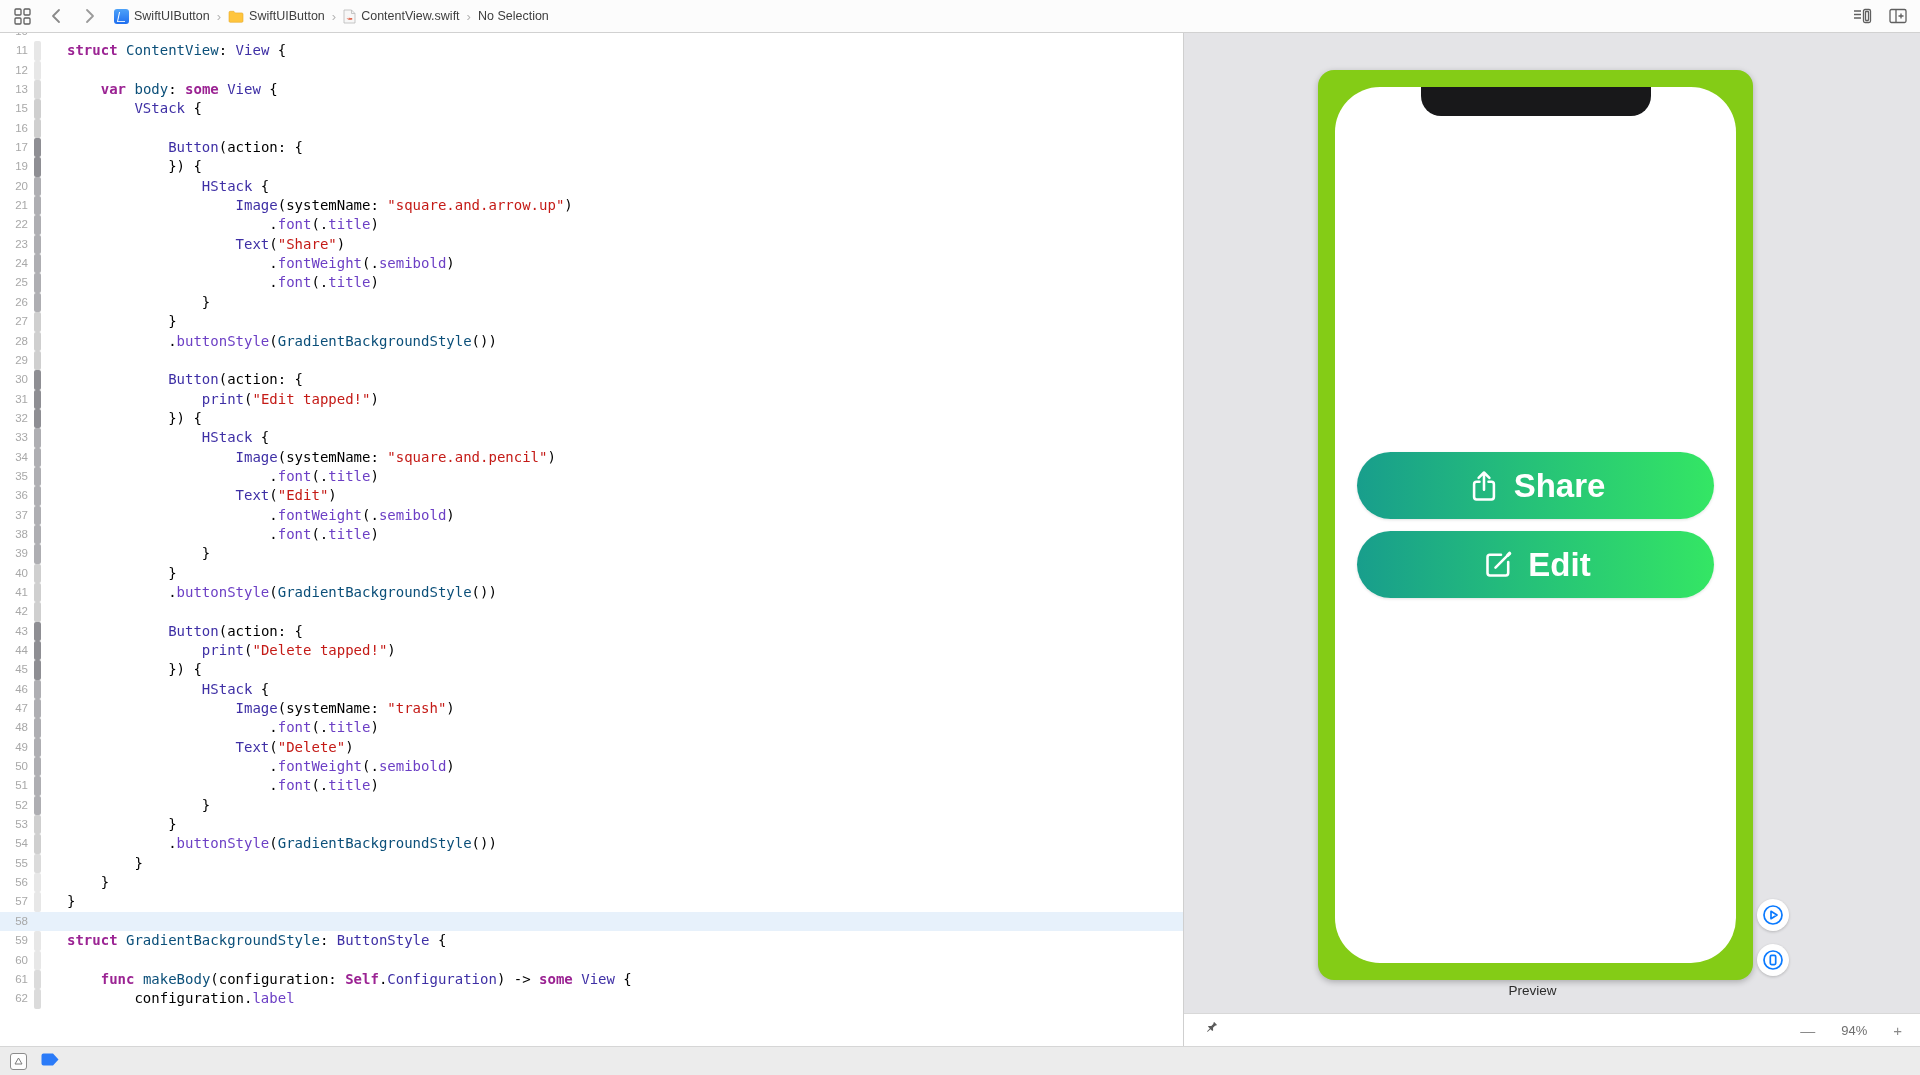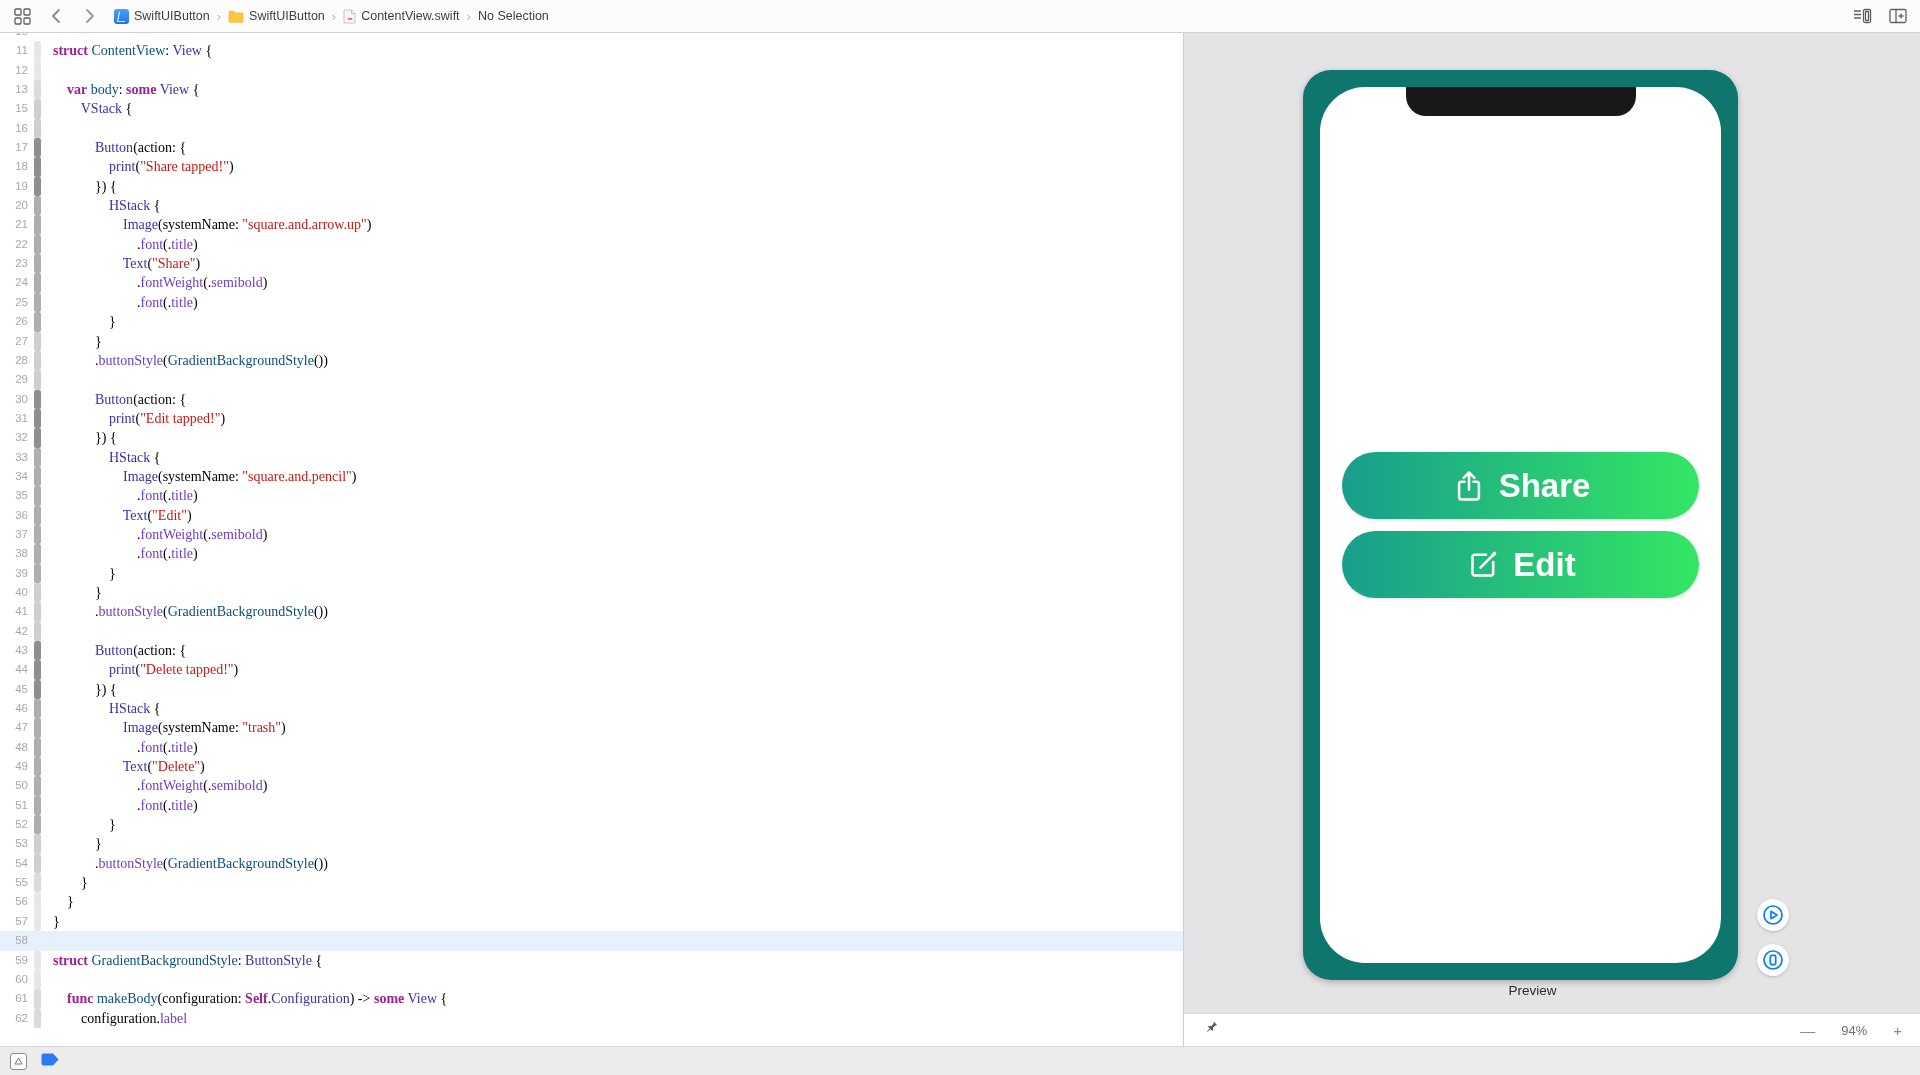--- a/index.html
+++ b/index.html
@@ -26,32 +26,32 @@
   .editor { width:1184px; background:#fff; border-right:1px solid #cfcfcf;
             overflow:hidden; position:relative; }
   .code-lines { margin-top:-11px; }
   .crow { display:flex; height:19.35px; align-items:stretch;
           font-family:"DejaVu Sans Mono", monospace; font-size:14px; line-height:19.35px; }
   .crow.hl { background:#e7f1fb; }
   .lnum { width:31px; text-align:right; padding-right:3px; color:#a8a8a8;
           font-size:11.5px; line-height:19.35px; flex:0 0 31px;
           font-family:"Liberation Sans", sans-serif; }
   .rib { width:7px; flex:0 0 7px; margin-left:3px; border-radius:2px; }
-  .ltxt { white-space:pre; padding-left:12px; color:#000;font-family:Liberation Serif, serif; }
+  .ltxt { white-space:pre; padding-left:26px; color:#000; }
   .tk-k { color:#9b2393; font-weight:600; }
   .tk-s { color:#c41a16; }
   .tk-d { color:#0b4f79; }
   .tk-t { color:#3e2fa5; }
   .tk-m { color:#6c3fc5;text-align:right; }
   .tk-p { color:#000; }
 
   
   .canvas { flex:1; background:#e4e4e7; position:relative; }
-  .phone { position:absolute; left:119px; top:37px; width:435px; height:910px;
-           background:#0f766e; border-radius:28px; box-shadow:0 2px 6px rgba(0,0,0,.25); }
+  .phone { position:absolute; left:134px; top:37px; width:435px; height:910px;
+           background:#84cc16; border-radius:16px; box-shadow:0 2px 6px rgba(0,0,0,.25); }
   .screen { position:absolute; left:17px; top:17px; right:17px; bottom:17px;
             background:#fff; border-radius:45px; overflow:hidden;
             display:flex; flex-direction:column; align-items:center; justify-content:center; }
   .notch { position:absolute; left:50%; transform:translateX(-50%); top:17px;
            width:230px; height:29px; background:#18181a; border-radius:0 0 20px 20px; }
   .vstack { display:flex; flex-direction:column; gap:12px; }
   .gbtn { width:357px; height:67px; border-radius:34px; border:none; cursor:pointer;
           display:flex; align-items:center; justify-content:center; gap:12px;
           color:#fff; font-family:"Liberation Sans", sans-serif; font-size:33px; font-weight:600;
           box-shadow:0 1px 3px rgba(0,0,0,.12); }
@@ -175,25 +175,20 @@
         </div>
         <div class="crow">
           <span class="lnum">16</span>
           <span class="rib" style="background: rgb(207, 207, 207);"></span>
           <span class="ltxt"></span>
         </div>
         <div class="crow">
           <span class="lnum">17</span>
           <span class="rib" style="background: rgb(142, 142, 147);"></span>
           <span class="ltxt"><span class="tk-p">            </span><span class="tk-t">Button</span><span class="tk-p">(action: {</span></span>
-        </div>
-        <div class="crow">
-          <span class="lnum">18</span>
-          <span class="rib" style="background: rgb(142, 142, 147);"></span>
-          <span class="ltxt"><span class="tk-p">                </span><span class="tk-t">print</span><span class="tk-p">(</span><span class="tk-s">"Share tapped!"</span><span class="tk-p">)</span></span>
         </div>
         <div class="crow">
           <span class="lnum">19</span>
           <span class="rib" style="background: rgb(142, 142, 147);"></span>
           <span class="ltxt"><span class="tk-p">            }) {</span></span>
         </div>
         <div class="crow">
           <span class="lnum">20</span>
           <span class="rib" style="background: rgb(174, 174, 178);"></span>
           <span class="ltxt"><span class="tk-p">                </span><span class="tk-t">HStack</span><span class="tk-p"> {</span></span>

